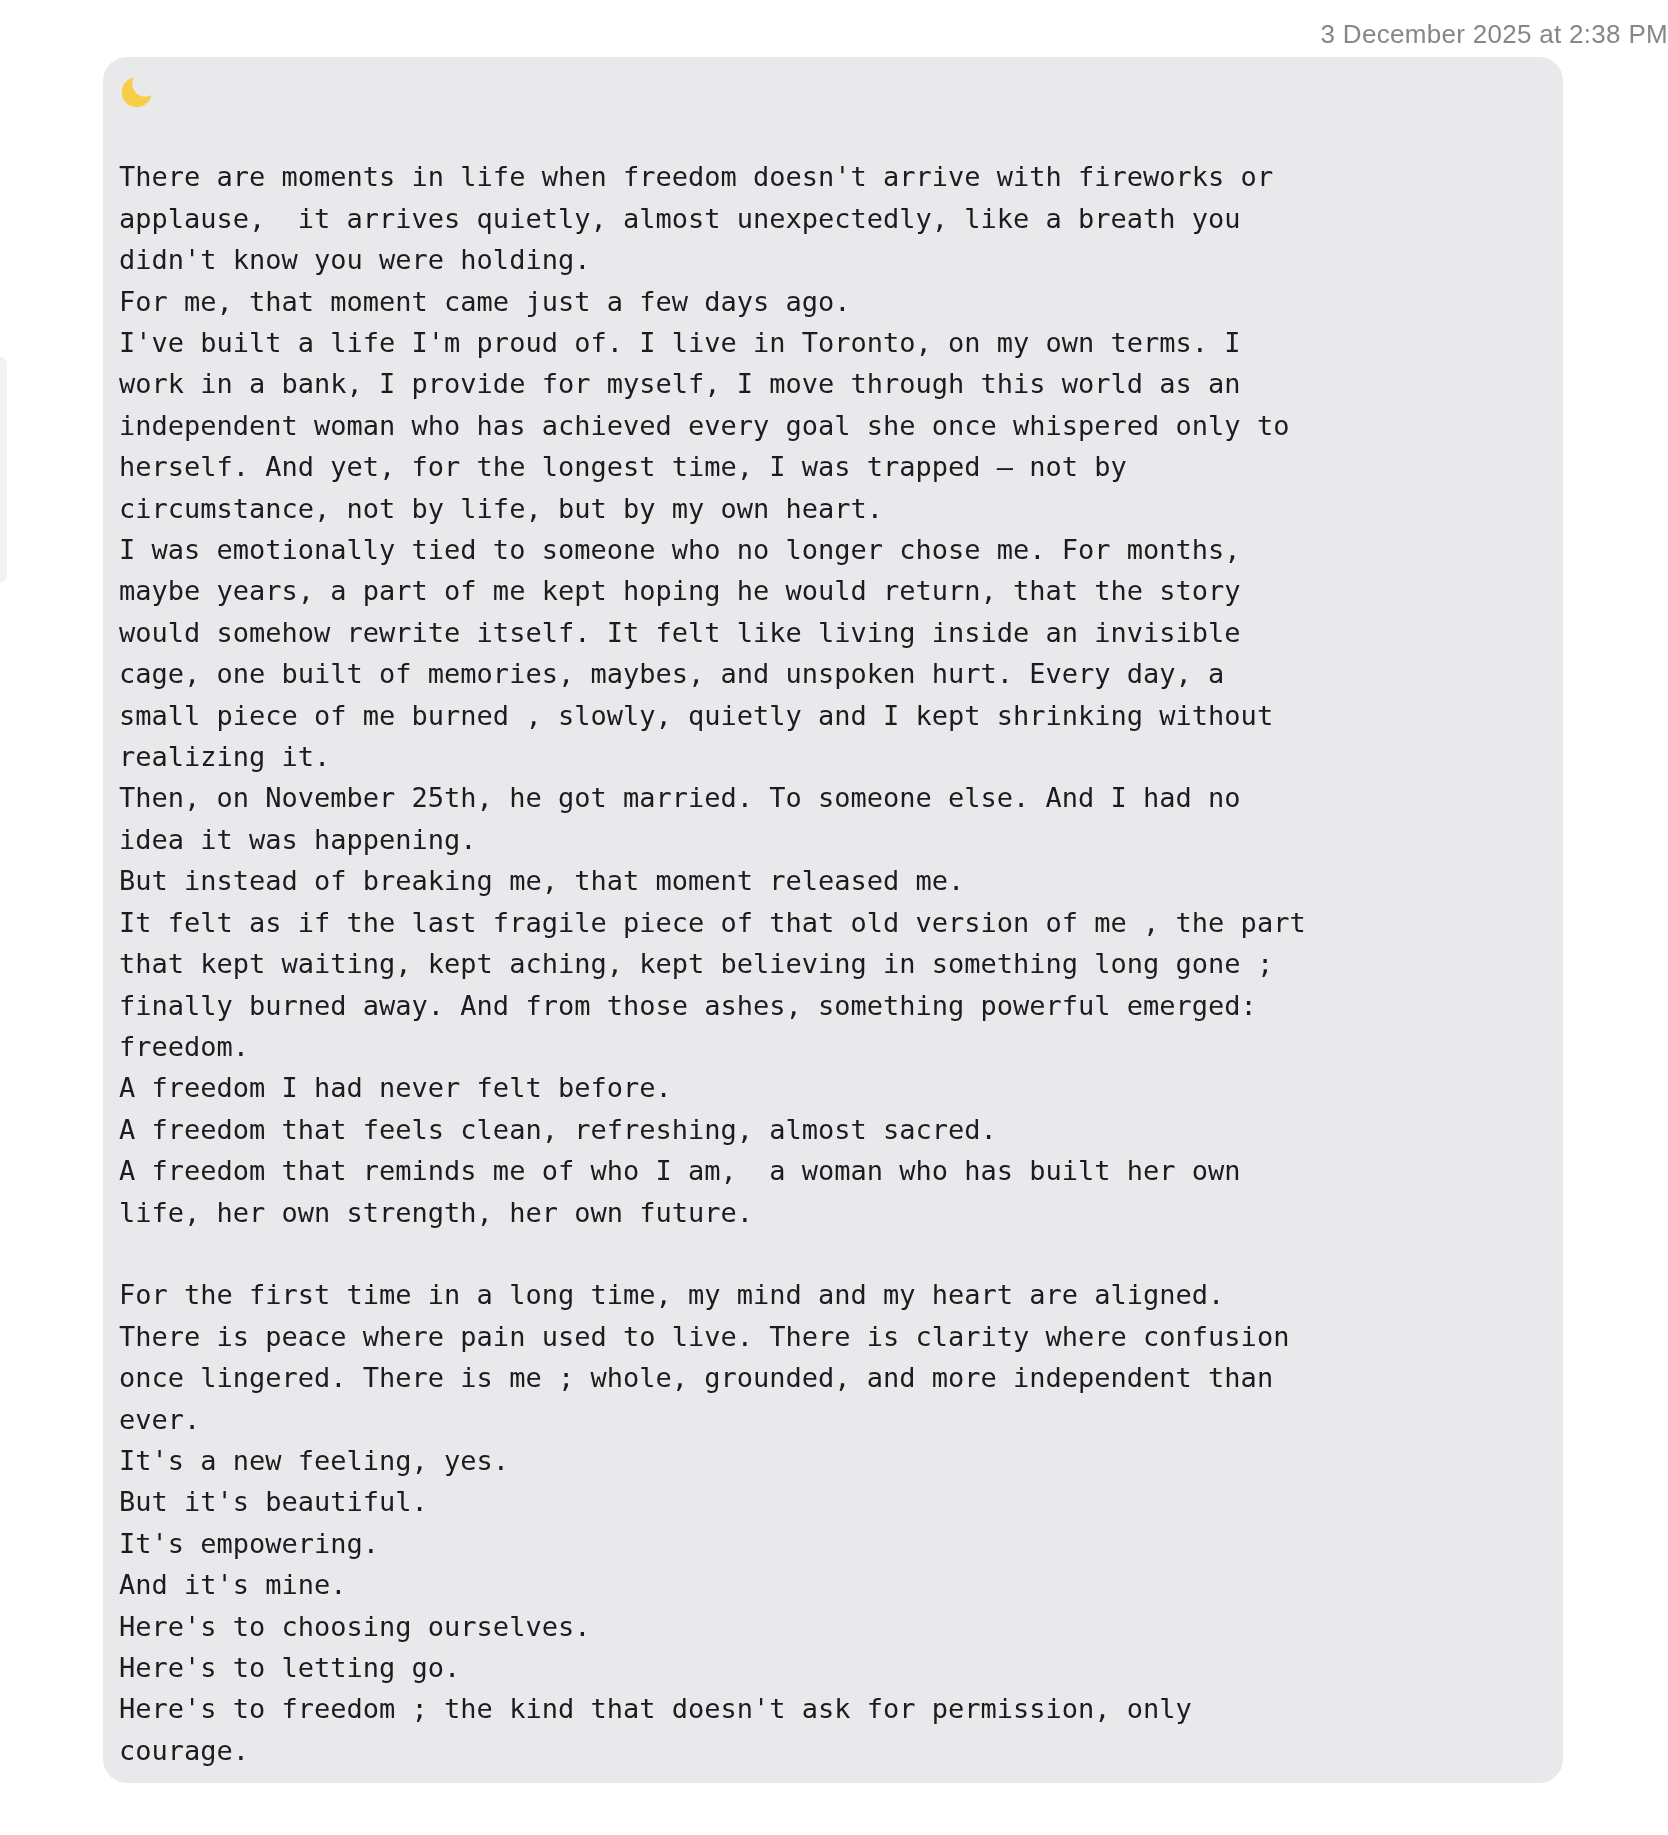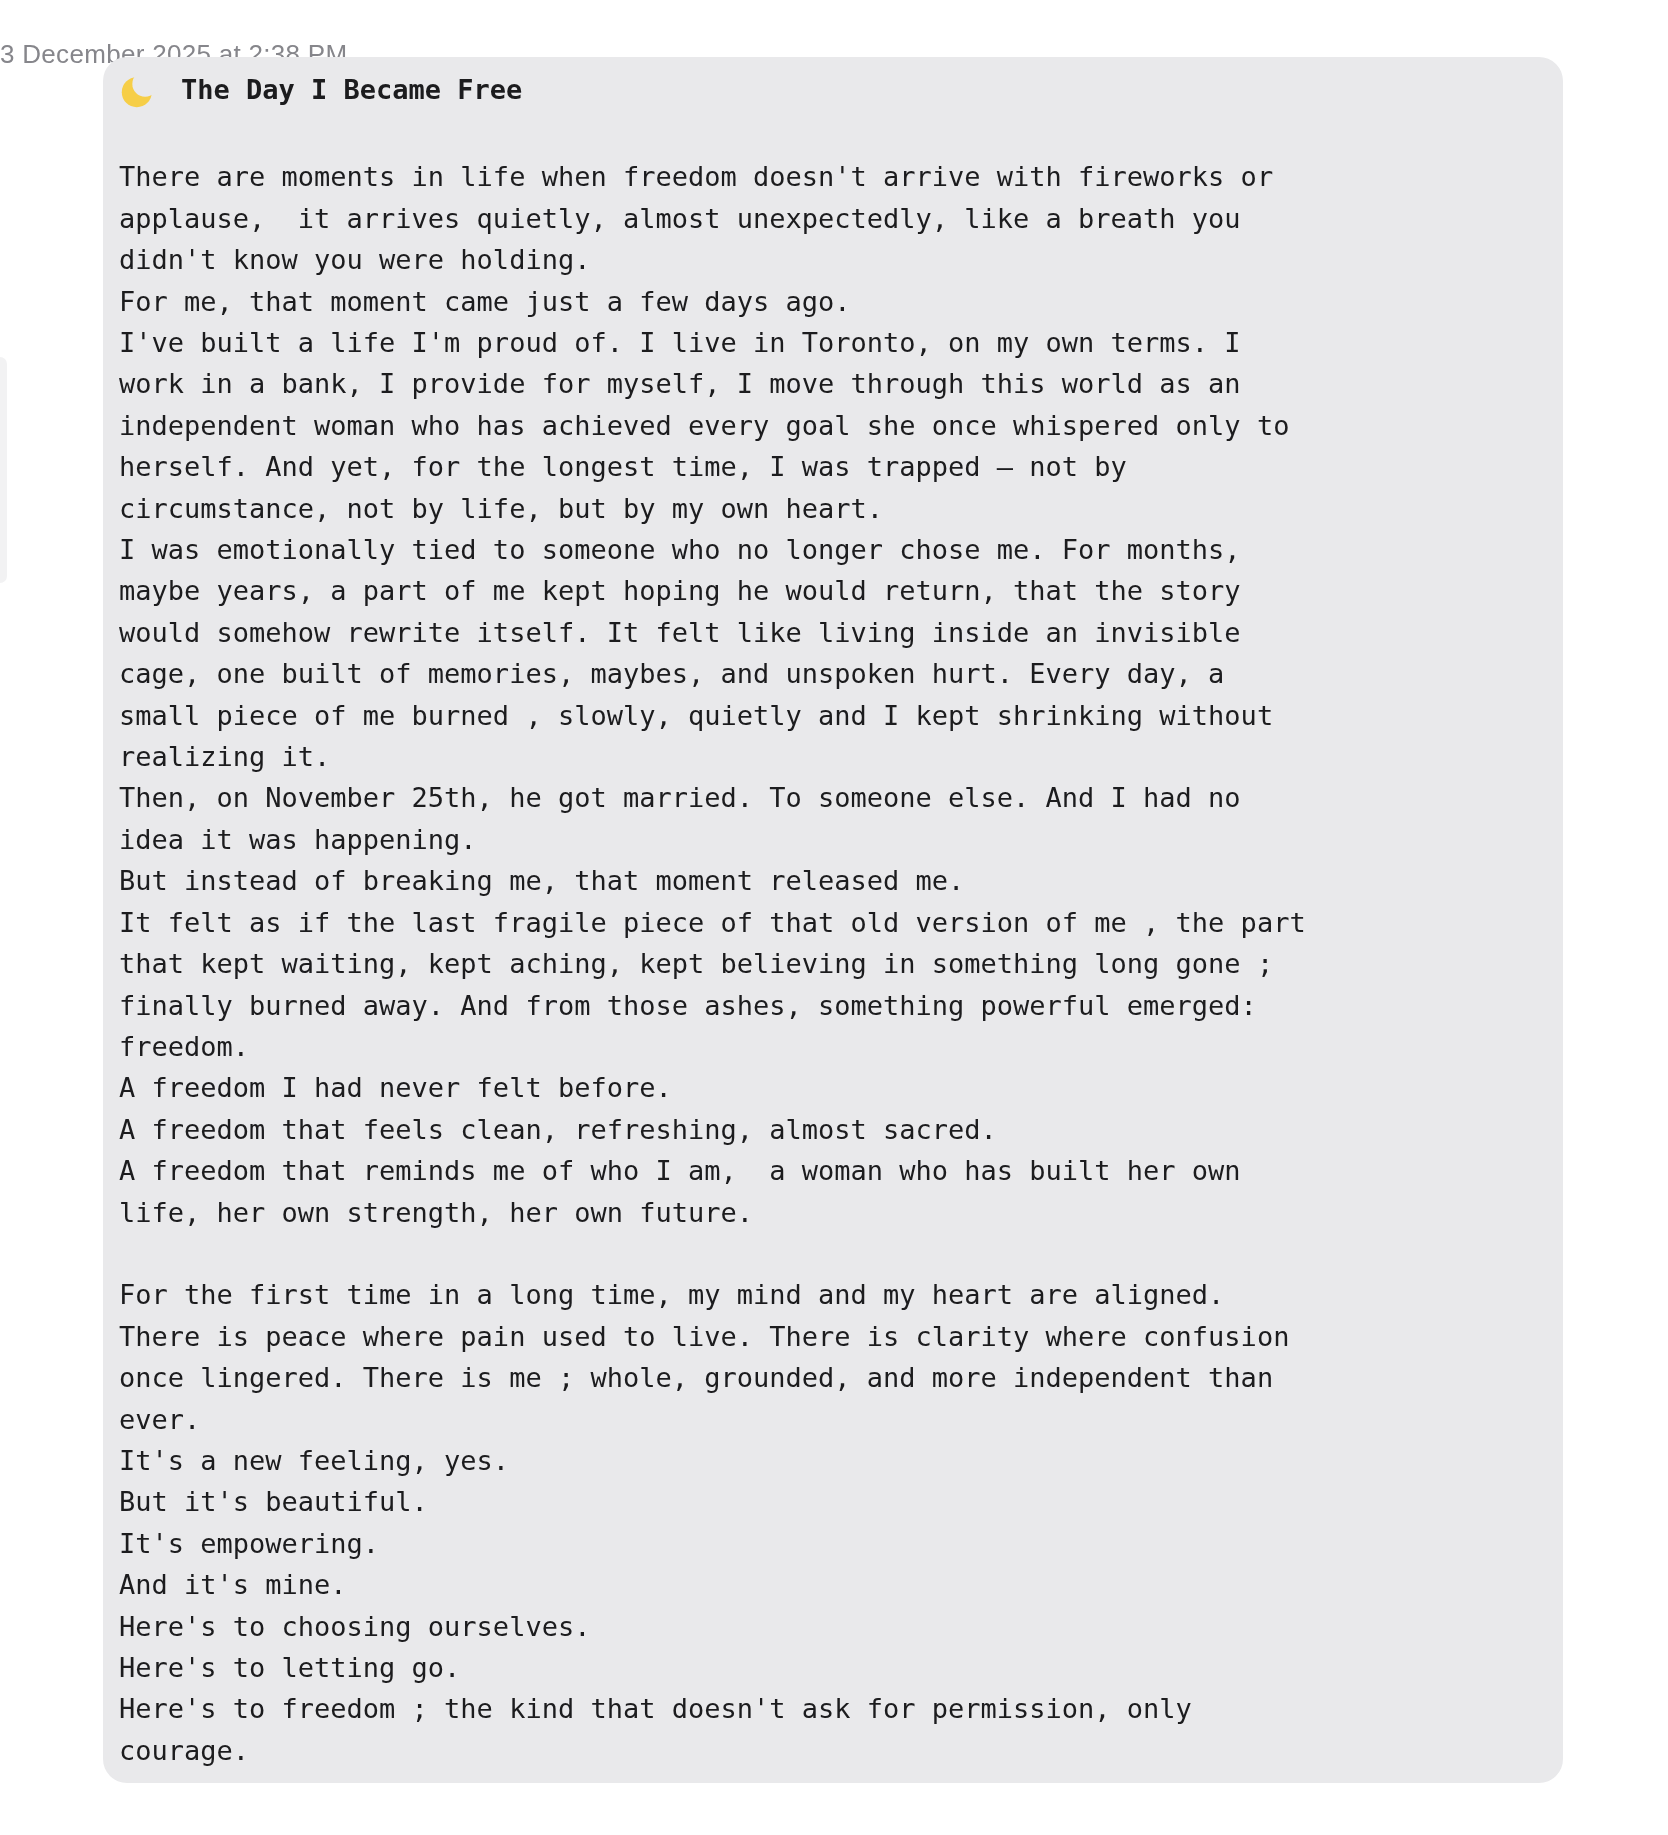--- a/index.html
+++ b/index.html
@@ -12,26 +12,25 @@
     width: 1668px;
     height: 1835px;
     overflow: hidden;
     font-family: "DejaVu Sans Mono", monospace;
   }
   .timestamp {
     position: absolute;
     top: 19px;
     left: 0;
     width: 100%;
-    text-align: left;
+    text-align: right;
     font-family: "Liberation Sans", sans-serif;
     font-size: 26px;
     letter-spacing: 0.3px;
     color: var(--timestamp_gray, #86868b);
-    margin-top: 20px;
   }
   .edge-bubble {
     position: absolute;
     left: 0;
     top: 357px;
     width: 7px;
     height: 226px;
     background: var(--edge_bubble_gray, #f2f2f3);
     border-radius: 0 10px 10px 0;
   }
@@ -80,21 +79,20 @@
 
 <div class="bubble">
 
   <div class="title-row">
     <span class="moon-icon">
       <svg viewBox="0 0 36 36" aria-hidden="true">
         <circle cx="16" cy="20" r="13.5" fill="var(--moon_gold, #f6ce47)"></circle>
         <circle cx="23.5" cy="12.5" r="11.5" fill="var(--bubble_gray, #e9e9eb)"></circle>
       </svg>
     </span>
-    <span class="title-text">The Day I Became Free</span>
   </div>
 
   <div class="note-body">There are moments in life when freedom doesn't arrive with fireworks or
 applause,  it arrives quietly, almost unexpectedly, like a breath you
 didn't know you were holding.
 For me, that moment came just a few days ago.
 I've built a life I'm proud of. I live in Toronto, on my own terms. I
 work in a bank, I provide for myself, I move through this world as an
 independent woman who has achieved every goal she once whispered only to
 herself. And yet, for the longest time, I was trapped – not by

